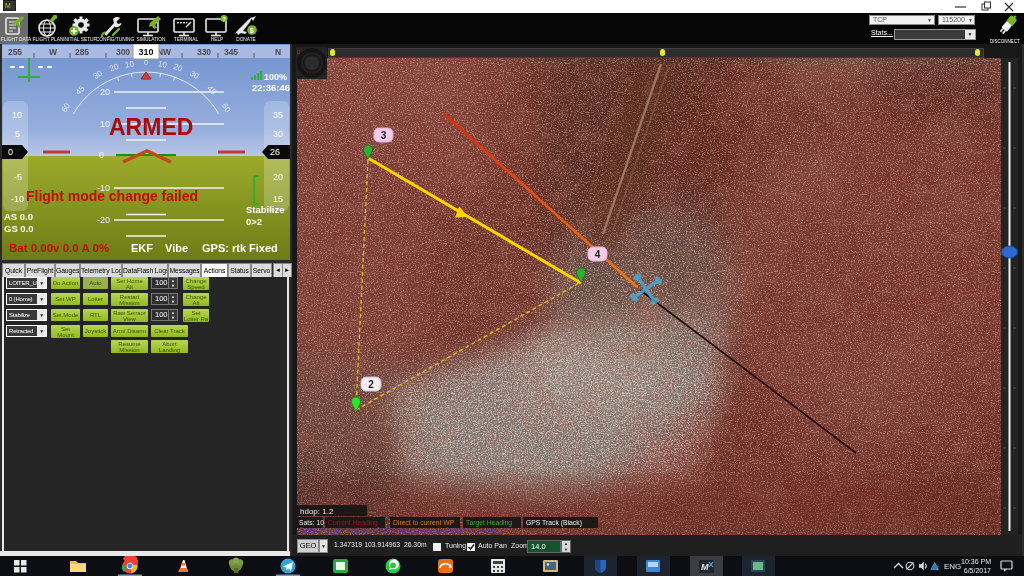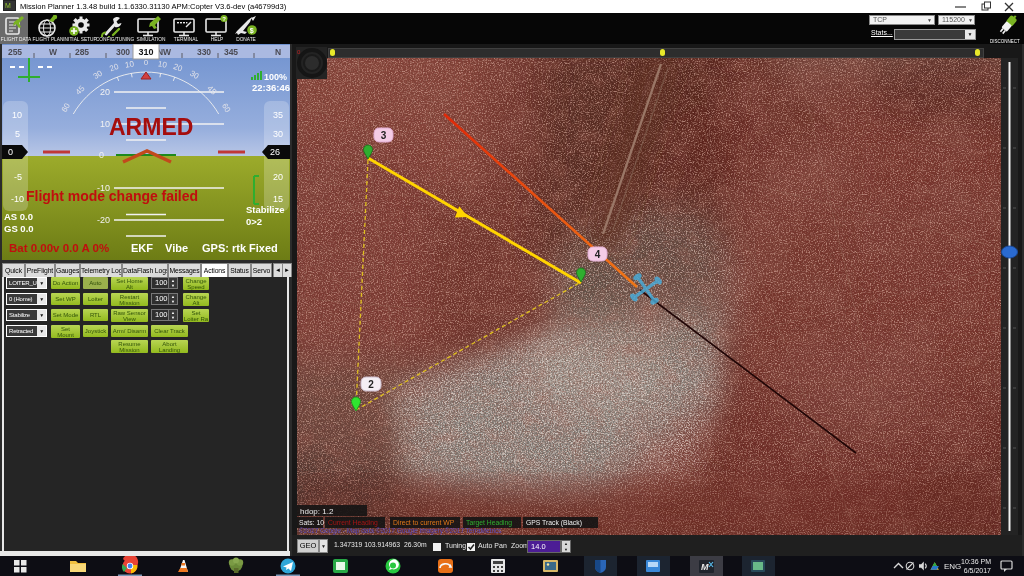--- a/index.html
+++ b/index.html
@@ -38,21 +38,20 @@
 </style></head>
 <body>
 <div id="stage">
 
 <div class="abs" id="titlebar">
   <svg class="abs" style="left:3px;top:0px" width="13" height="11">
         <rect width="13" height="11" fill="#222"></rect>
         <rect x="1" y="1" width="11" height="9" fill="#333"></rect>
         <text x="2" y="8" font-size="7" fill="#9c3" font-family="Liberation Sans">M</text>
       </svg>
-  <div id="titletxt">Mission Planner 1.3.48 build 1.1.6330.31130 APM:Copter V3.6-dev (a46799d3)</div>
   <svg class="abs" style="left:946px;top:0" width="78" height="13">
     <line x1="9" y1="7" x2="20" y2="7" stroke="#333" stroke-width="1.2"></line>
     <rect x="36" y="4" width="6" height="6" fill="none" stroke="#333" stroke-width="1"></rect>
     <rect x="38.5" y="2" width="6" height="6" fill="#fff" stroke="#333" stroke-width="1"></rect>
     <path d="M59 3 L67 11 M67 3 L59 11" stroke="#333" stroke-width="1.3"></path>
   </svg>
 </div>
 
 <div class="abs" id="toolbar">
   <div class="abs" style="left:0;top:0;width:28px;height:31px;background:#6a6a6a"></div>
@@ -545,21 +544,21 @@
     <div class="abs" style="left:27px;top:4px;width:9px;height:14px;background:#e4e4e4;border:1px solid #888;color:#222;font-size:5px;text-align:center;line-height:12px">▼</div>
     <div class="abs" style="left:42px;top:6px;color:#e8e8e8;font-size:6.8px;white-space:nowrap">1.347319 103.914963&nbsp;&nbsp;26.30m</div>
     <div class="abs" style="left:141px;top:8px"><span class="cb"></span></div>
     <div class="abs" style="left:153px;top:7px;color:#e8e8e8;font-size:7px">Tuning</div>
     <div class="abs" style="left:175px;top:8px"><span class="cb" style="position:relative">
       <svg style="position:absolute;left:0;top:0" width="8" height="8">
               <path d="M1.5 4 L3.5 6 L7 1.5" stroke="#222" stroke-width="1.5" fill="none"></path>
             </svg></span></div>
     <div class="abs" style="left:186px;top:7px;color:#e8e8e8;font-size:7px">Auto Pan</div>
     <div class="abs" style="left:219px;top:7px;color:#e8e8e8;font-size:7px">Zoom</div>
-    <div class="abs" style="left:235px;top:5px;width:34px;height:13px;background:#4c1d95;border:1px solid #666;color:#fff;font-size:7.5px;line-height:11px;padding-left:3px">14.0</div>
+    <div class="abs" style="left:235px;top:5px;width:34px;height:13px;background:#14532d;border:1px solid #666;color:#fff;font-size:7.5px;line-height:11px;padding-left:3px">14.0</div>
     <div class="abs" style="left:269px;top:5px;width:10px;height:13px;background:#d8d8d8;border:1px solid #666;color:#111;font-size:4px;line-height:5.5px;text-align:center">▲<br>▼</div>
   </div>
 </div>
 
 <div class="abs" id="botborder"></div>
 <div class="abs" id="taskbar">
 
   <div class="abs" style="left:584px;top:0;width:33px;height:20px;background:#1c2430"></div>
   <div class="abs" style="left:637px;top:0;width:33px;height:20px;background:#1c2430"></div>
   <div class="abs" style="left:690px;top:0;width:33px;height:20px;background:#3c3c44"></div>

